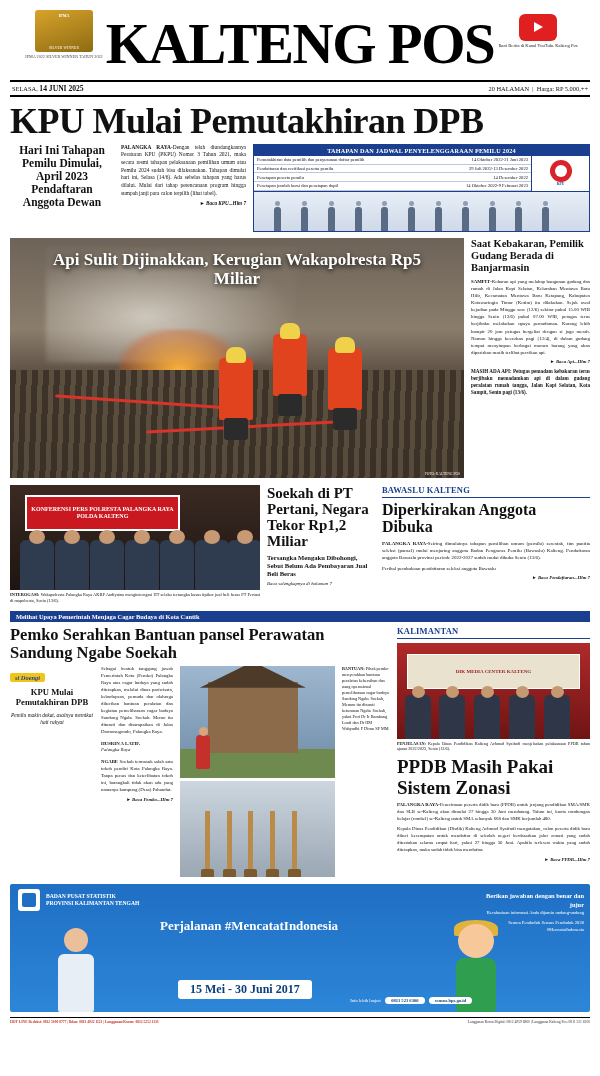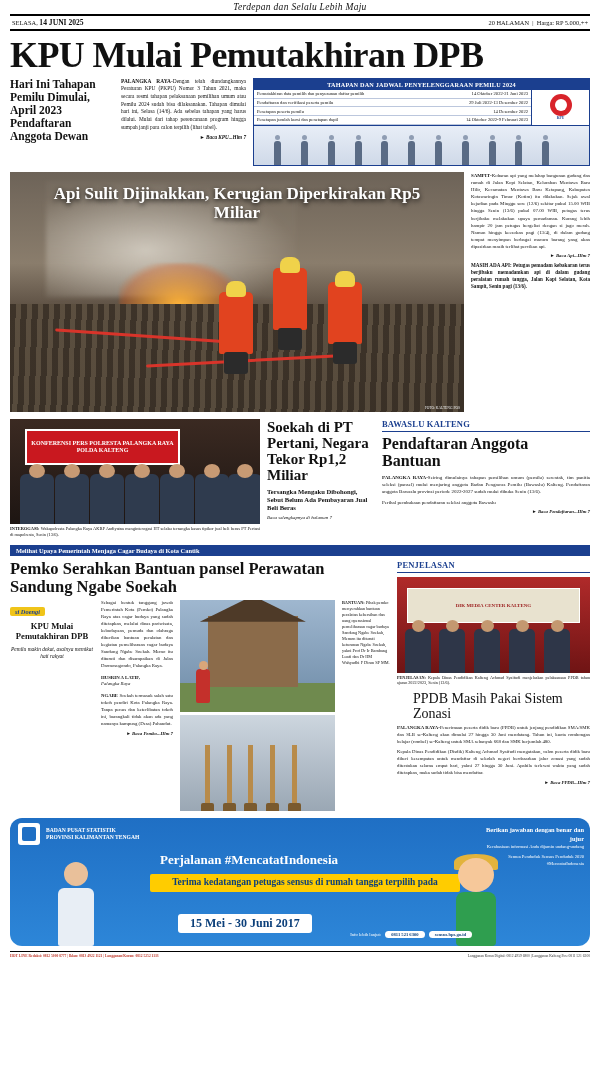--- a/index.html
+++ b/index.html
@@ -31,21 +31,21 @@
   .rule-thick { border-top:2px solid #000; margin:2px 0 0 0; }
   .infobar { display:flex; justify-content:space-between; align-items:center; font-size:6.4px; padding:2px 2px 2px 2px; border-bottom:2px solid #000; }
   .infobar b { font-size:7.6px; }
 
   
   .headline { font-size:36px; font-weight:bold; letter-spacing:-.6px; line-height:1.02; margin:6px 0 4px 0; }
 
   
   .topsec { display:flex; gap:7px; }
   .top-col1 { width:104px; }
-  .top-col1 h3 { font-size:11.5px; font-weight:bold; line-height:1.13; margin:0; text-align:left; }
+  .top-col1 h3 { font-size:11.5px; font-weight:bold; line-height:1.13; margin:0; text-align:center; }
   .top-col2 { width:125px; font-size:5.4px; line-height:1.42; text-align:justify; }
   .top-col2 .lead { font-weight:bold; }
   .byline { font-size:5.2px; font-style:italic; text-align:right; font-weight:bold; margin-top:3px; }
   .byline .arrow { font-style:normal; }
   .top-col3 { flex:1; border:1px solid #1b3f8f; }
   .tbl-head { background:#1b3f8f; color:#fff; font-size:6.2px; font-weight:bold; padding:2px 4px; text-align:center; letter-spacing:.2px; }
   .tbl { width:100%; border-collapse:collapse; font-size:4.6px; }
   .tbl td { border-bottom:.5px solid #bcc7dd; padding:1.4px 3px; }
   .tbl td.r { text-align:right; white-space:nowrap; width:78px; }
   .tbl-bottom { display:flex; }
@@ -124,25 +124,25 @@
   .broom-img { width:100%; height:96px; background:linear-gradient(#cdd6df,#9aa7b4); position:relative; overflow:hidden; }
   .broom { position:absolute; bottom:6%; width:5px; height:60px; background:#b88b4a; }
   .broom::after { content:""; position:absolute; bottom:-13px; left:-4px; width:13px; height:15px; background:#7a5a2e; border-radius:2px 2px 5px 5px; }
   .cult-right { flex:1; }
   .cr-img { width:100%; height:96px; background:linear-gradient(#b02a2a,#6f1414); position:relative; overflow:hidden; }
   .cr-banner { position:absolute; left:5%; top:12%; right:5%; height:36%; background:#e8e2cf; border:1px solid #fff; display:flex; align-items:center; justify-content:center; font-size:5px; font-weight:bold; color:#9a1b1b; text-align:center; line-height:1.15; }
   .cr-row { position:absolute; bottom:0; left:0; right:0; height:52%; }
   .cr-row .p { position:absolute; bottom:0; width:26px; height:44px; background:#2e3648; border-radius:5px 5px 0 0; }
   .cr-row .p::before { content:""; position:absolute; top:-9px; left:7px; width:13px; height:12px; border-radius:50%; background:#c49870; }
   .cr-cap { font-size:4.2px; line-height:1.35; margin-top:2px; text-align:justify; }
-  .cult-right h2 { font-size:14px; font-weight:normal; line-height:1.08; margin:5px 0 4px 16px; }
+  .cult-right h2 { font-size:19px; font-weight:bold; line-height:1.08; margin:5px 0 4px 0; }
   .cult-right p { font-size:4.8px; line-height:1.45; text-align:justify; margin:0; }
 
   
-  .ad { margin-top:7px; height:128px; background:linear-gradient(#1f6fc4,#2d86d8); position:relative; overflow:hidden; color:#fff; border-radius:12px; }
+  .ad { margin-top:7px; height:128px; background:linear-gradient(#1f6fc4,#2d86d8); position:relative; overflow:hidden; color:#fff; border-radius:2px; }
   .ad-top { display:flex; align-items:center; gap:6px; padding:5px 8px; }
   .bps-logo { width:22px; height:22px; background:#fff; border-radius:3px; position:relative; }
   .bps-logo::after { content:""; position:absolute; inset:4px; background:#1f6fc4; border-radius:2px; }
   .ad-org { font-size:5.6px; font-weight:bold; line-height:1.25; }
   .ad-h1 { font-size:13px; font-weight:bold; margin:2px 0 0 0; }
   .ad-h2 { font-size:9.5px; font-weight:bold; }
   .ad-band { position:absolute; left:140px; right:130px; top:56px; background:#ffcc00; color:#0b3f7a; font-size:9.5px; font-weight:bold; text-align:center; padding:3px 6px; line-height:1.25; border-radius:2px; }
   .ad-date { position:absolute; left:168px; top:96px; background:#ffffff; color:#0b3f7a; font-size:12px; font-weight:bold; padding:2px 12px; border-radius:3px; }
   .ad-mascot { position:absolute; right:86px; bottom:0; width:54px; height:88px; }
   .ad-mascot .head { position:absolute; top:0; left:8px; width:36px; height:34px; background:#f6c89a; border-radius:50%; }
@@ -158,21 +158,36 @@
 
   
   .footer { border-top:1px solid #000; margin-top:5px; padding-top:2px; display:flex; justify-content:space-between; font-size:3.6px; color:#333; }
   .footer .red { color:#c0392b; font-weight:bold; }
 </style>
 </head>
 <body>
 
 <div class="page">
 
-  <div class="mh-tag">Terdepan dan Selalu Lebih Maju</div>
+  <div class="masthead">
+    <div class="mh-left">
+      <div class="mh-badge">
+        <div class="mh-badge-top">IPMA</div>
+        <span>SILVER WINNER</span>
+      </div>
+      <div class="mh-sub">IPMA 2022 SILVER WINNER TAHUN 2022</div>
+    </div>
+    <div>
+      <div class="mh-title">KALTENG POS</div>
+    </div>
+    <div class="mh-right">
+      <div class="yt"></div>
+      <div class="yt-cap">Ikuti Berita di Kanal YouTube Kalteng Pos</div>
+    </div>
+  </div>
   <div class="rule-thick"></div>
 
   <div class="infobar">
     <div>
       <span>SELASA,</span>
       <b>14 JUNI 2025</b>
     </div>
     <div>
       <span>20 HALAMAN</span>
       &nbsp;|&nbsp;
@@ -240,24 +255,25 @@
     <div class="hero">
       <div class="hero-sky"></div>
       <div class="hero-smoke"></div>
       <div class="hero-fire"></div>
       <div class="hero-debris"></div>
       <div class="hose" style="left:10%; top:68%; width:42%; transform:rotate(4deg);"></div>
       <div class="hose" style="left:30%; top:78%; width:46%; transform:rotate(-3deg);"></div>
       <div class="hero-fm" style="left:58%; top:40%;"></div>
       <div class="hero-fm" style="left:70%; top:46%;"></div>
       <div class="hero-fm" style="left:46%; top:50%;"></div>
-      <div class="hero-text">Api Sulit Dijinakkan, Kerugian Diperkirakan Rp5 Miliar</div>
+      <div class="hero-text">Api Sulit Dijinakkan, Kerugian Wakapolresta Rp5 Miliar</div>
       <div class="hero-credit">FOTO: KALTENG POS</div>
     </div>
     <div class="hero-side">
+      <div class="hs-title">Saat Kebakaran, Pemilik Gudang Berada di Banjarmasin</div>
       <div class="hs-body">
         <b>SAMPIT</b><span>-Kobaran api yang melahap bangunan gudang dan rumah di Jalan Kopi Selatan, Kelurahan Mentawa Baru Hilir, Kecamatan Mentawa Baru Ketapang, Kabupaten Kotawaringin Timur (Kotim) itu dilakukan. Sejak awal kejadian pada Minggu sore (12/6) sekitar pukul 15.00 WIB hingga Senin (13/6) pukul 07.00 WIB, petugas terus berjibaku melakukan upaya pemadaman. Kurang lebih hampir 20 jam petugas bergeliat dengan si jago merah. Namun hingga keesokan pagi (13/4), di dalam gudang tempat menyimpan berbagai macam barang yang akan dipasirkan masih terlihat percikan api.</span>
       </div>
       <div class="hs-byline">► <span>Baca Api...Hlm 7</span></div>
       <div class="hs-sub">MASIH ADA API: Petugas pemadam kebakaran terus berjibaku memadamkan api di dalam gudang peralatan rumah tangga, Jalan Kopi Selatan, Kota Sampit, Senin pagi (13/6).</div>
     </div>
   </div>
 
   <div class="midsec">
     <div class="mid-photo">
@@ -278,21 +294,21 @@
       </div>
     </div>
     <div class="mid-col2">
       <h2>Soekah di PT Pertani, Negara Tekor Rp1,2 Miliar</h2>
       <div class="sub">Tersangka Mengaku Dibohongi, Sebut Belum Ada Pembayaran Jual Beli Beras</div>
       <div class="cont">Baca selengkapnya di halaman 7</div>
     </div>
     <div class="mid-col3">
       <div class="kicker">BAWASLU KALTENG</div>
       <div class="kicker-line"></div>
-      <h2>Pendaftaran Anggota Bantuan</h2>
+      <h2>Diperkirakan Anggota Dibuka</h2>
       <p><b>PALANGKA RAYA</b><span>-Seiring dimulainya tahapan pemilihan umum (pemilu) serentak, tim panitia seleksi (pansel) mulai menjaring anggota Badan Pengawas Pemilu (Bawaslu) Kalteng. Pendaftaran anggota Bawaslu provinsi periode 2022-2027 sudah mulai dibuka Senin (13/6).</span></p>
       <p style="margin-top:3px;">Perihal pembukaan pendaftaran seleksi anggota Bawaslu</p>
       <div class="hs-byline">► <span>Baca Pendaftaran...Hlm 7</span></div>
     </div>
   </div>
 
   <div class="cultbar">Melihat Upaya Pemerintah Menjaga Cagar Budaya di Kota Cantik</div>
   <div class="cult">
     <div class="cult-left">
       <h2>Pemko Serahkan Bantuan pansel Perawatan Sandung Ngabe Soekah</h2>
@@ -322,21 +338,21 @@
             <div class="broom" style="left:58%"></div>
             <div class="broom" style="left:72%"></div>
           </div>
         </div>
         <div class="cc4">
           <b>BANTUAN:</b><span> Pihak pemko menyerahkan bantuan peralatan kebersihan dan uang operasional pemeliharaan cagar budaya Sandung Ngabe Soekah, Memon itu dituruti keturunan Ngabe Soekah, yakni Prof Dr Ir Bambang Luafi dan Dr HM Wahyudhi F Dirun SP MM.</span>
         </div>
       </div>
     </div>
     <div class="cult-right">
-      <div class="kicker">PENJELASAN</div>
+      <div class="kicker">KALIMANTAN</div>
       <div class="kicker-line"></div>
       <div class="cr-img">
         <div class="cr-banner">DIK MEDIA CENTER KALTENG</div>
         <div class="cr-row">
           <div class="p" style="left:4%"></div>
             <div class="p" style="left:22%"></div>
           <div class="p" style="left:40%"></div>
             <div class="p" style="left:58%"></div>
           <div class="p" style="left:76%"></div>
         </div>
@@ -355,21 +371,20 @@
     <div class="ad-top">
       <div class="bps-logo"></div>
       <div class="ad-org">
         <div>BADAN PUSAT STATISTIK</div>
         <div>PROVINSI KALIMANTAN TENGAH</div>
       </div>
     </div>
     <div style="padding:0 8px 0 150px;">
       <div class="ad-h1">Perjalanan #MencatatIndonesia</div>
     </div>
-    <div class="ad-band">Terima kedatangan petugas sensus di rumah tangga terpilih pada</div>
     <div class="ad-date">15 Mei - 30 Juni 2017</div>
     <div class="ad-person">
         <div class="h"></div>
         <div class="b"></div>
       </div>
     <div class="ad-mascot">
         <div class="hat"></div>
         <div class="head"></div>
         <div class="body"></div>
       </div>

